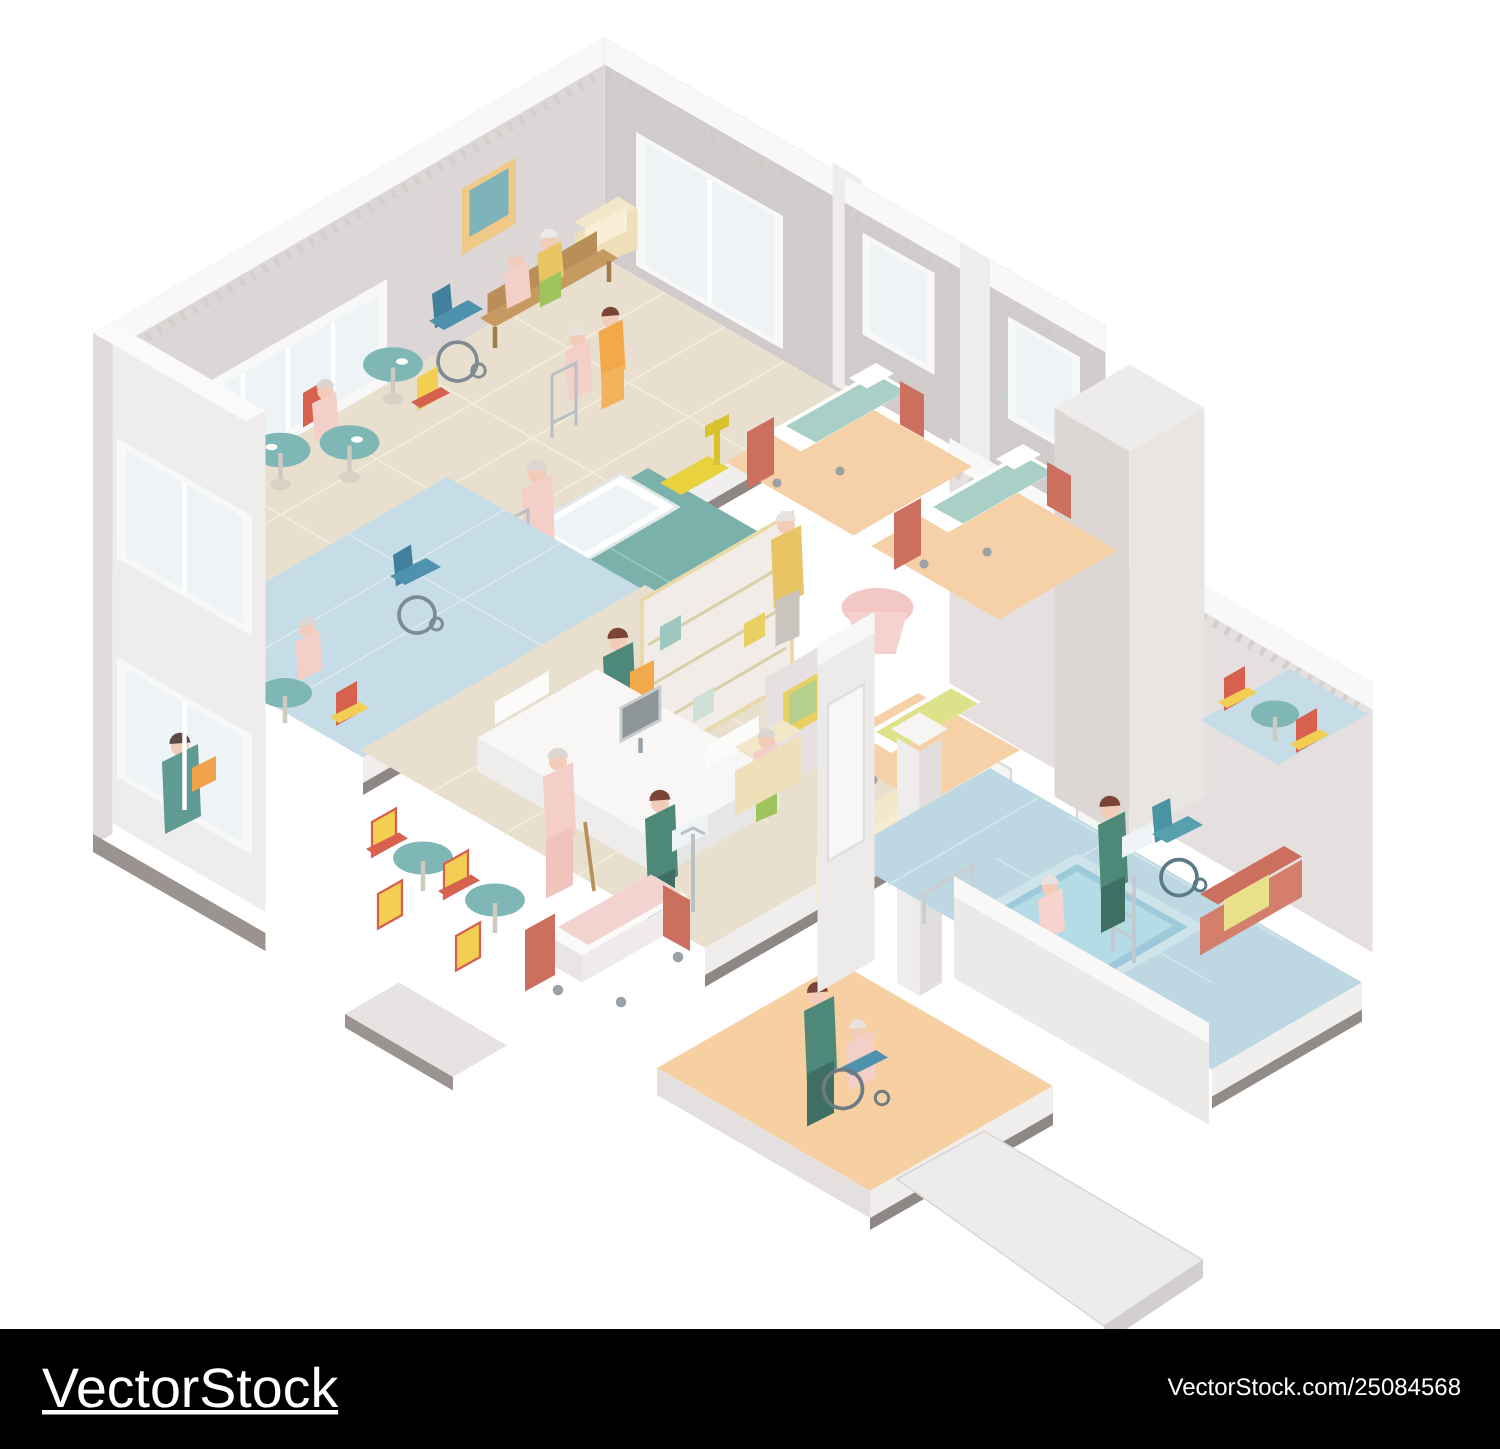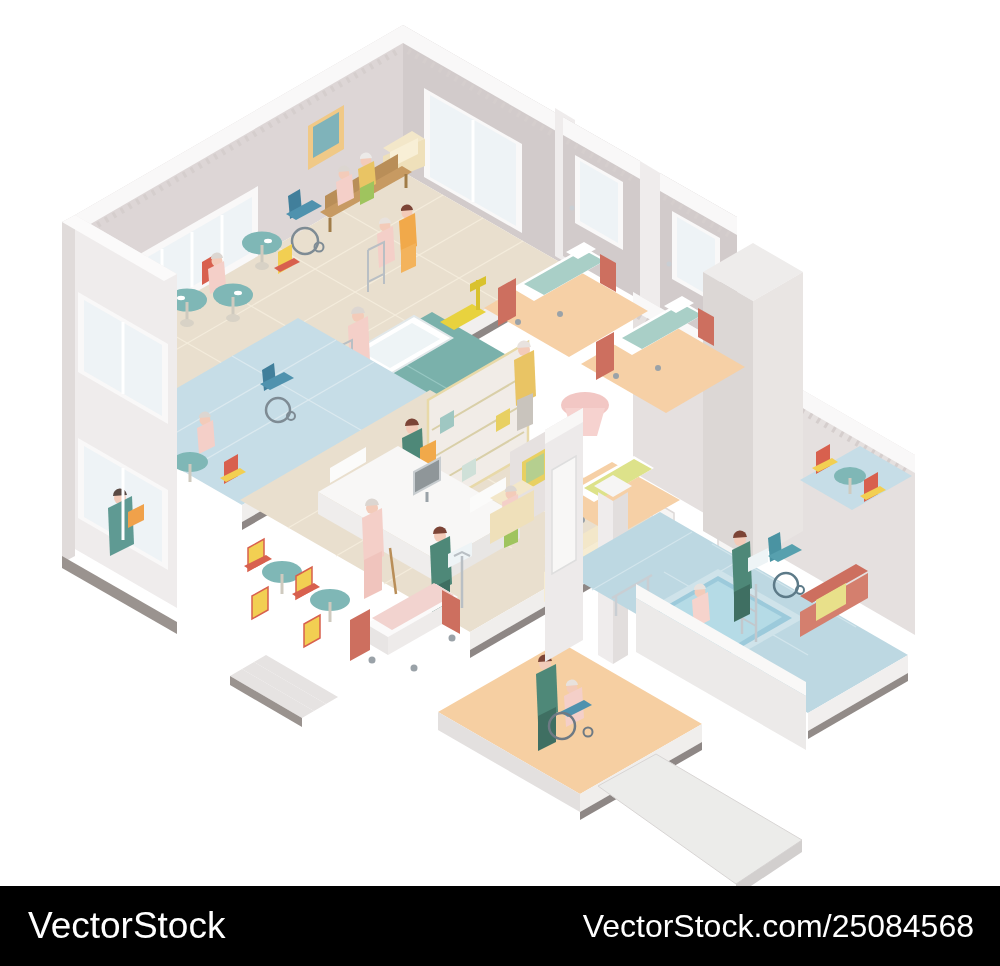--- a/index.html
+++ b/index.html
@@ -2,22 +2,22 @@
 <html><head>
 <meta charset="utf-8">
 <style>
   html,body{margin:0;padding:0;background:#fff;}
   .stage{position:relative;width:1000px;height:966px;background:#ffffff;overflow:hidden;
          font-family:"Liberation Sans", sans-serif;}
   .stage svg{position:absolute;left:0;top:0;}
   .watermark-bar{position:absolute;left:0;top:886px;width:1000px;height:80px;background:#000;
       display:flex;align-items:center;justify-content:space-between;box-sizing:border-box;
       padding:0 26px 0 28px;}
-  .wm-logo{color:#fff;font-size:37px;font-weight:400;letter-spacing:0;line-height:80px;}
-  .wm-credit{color:#fff;font-size:32px;font-weight:400;line-height:80px;}
+  .wm-logo{color:#fff;font-size:37px;font-weight:400;letter-spacing:0;line-height:80px;text-decoration:underline;}
+  .wm-credit{color:#fff;font-size:16px;font-weight:400;line-height:80px;}
   
   .wNW{fill:#ddd6d6}.wNE{fill:#d2cbcb}.wLt{fill:#efecec}.wMd{fill:#e5e0df}
   .white{fill:#f9f8f8}.glass{fill:#eef3f6}.sill{fill:#e7e2e1}
   .beige{fill:#e9dfce}.blueF{fill:#c6dde7}.peach{fill:#f6d0a6}.tealF{fill:#7ab1ab}
   .poolF{fill:#bdd8e2}.water{fill:#9ccadb}
   .coral{fill:#cd6f5f}.coral2{fill:#d47f6e}.teal2{fill:#7fb7b6}.tealBed{fill:#a9cfc7}
   .red{fill:#d8604e}.yel{fill:#f2cf52}.wood{fill:#b98e58}.wood2{fill:#c79a62}
   .cream{fill:#f3e7c9}.cream2{fill:#efe0ba}.wblue{fill:#4f92ae}.wblue2{fill:#57a0ae}
   .grn{fill:#4e8878}.org{fill:#f1a94a}.pink{fill:#f4cfc8}.pink2{fill:#f6d3cc}
   .skin{fill:#f3cbb9}.step{fill:#e6e3e2}

